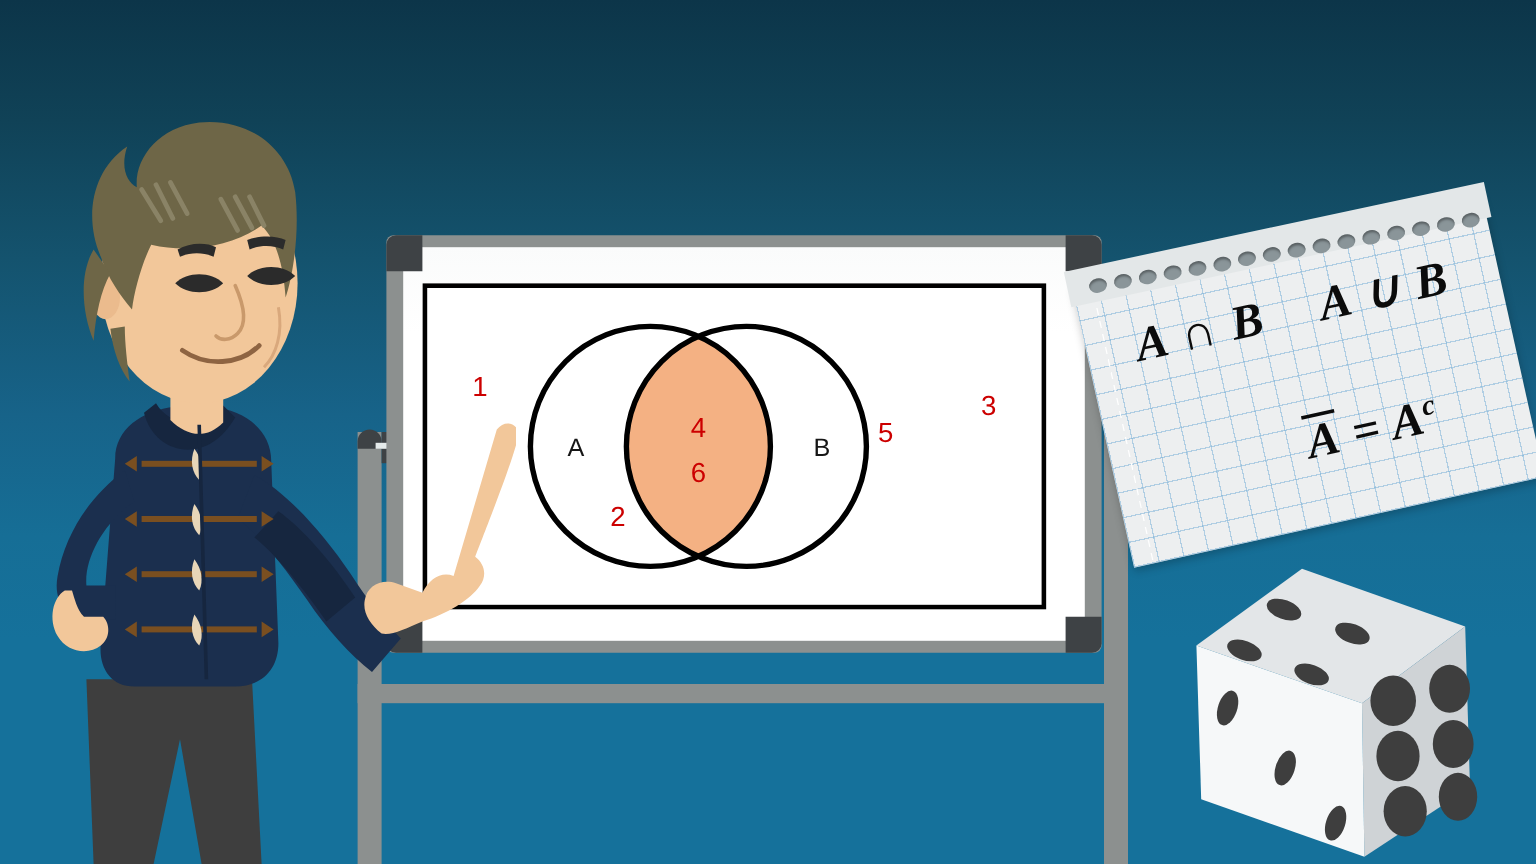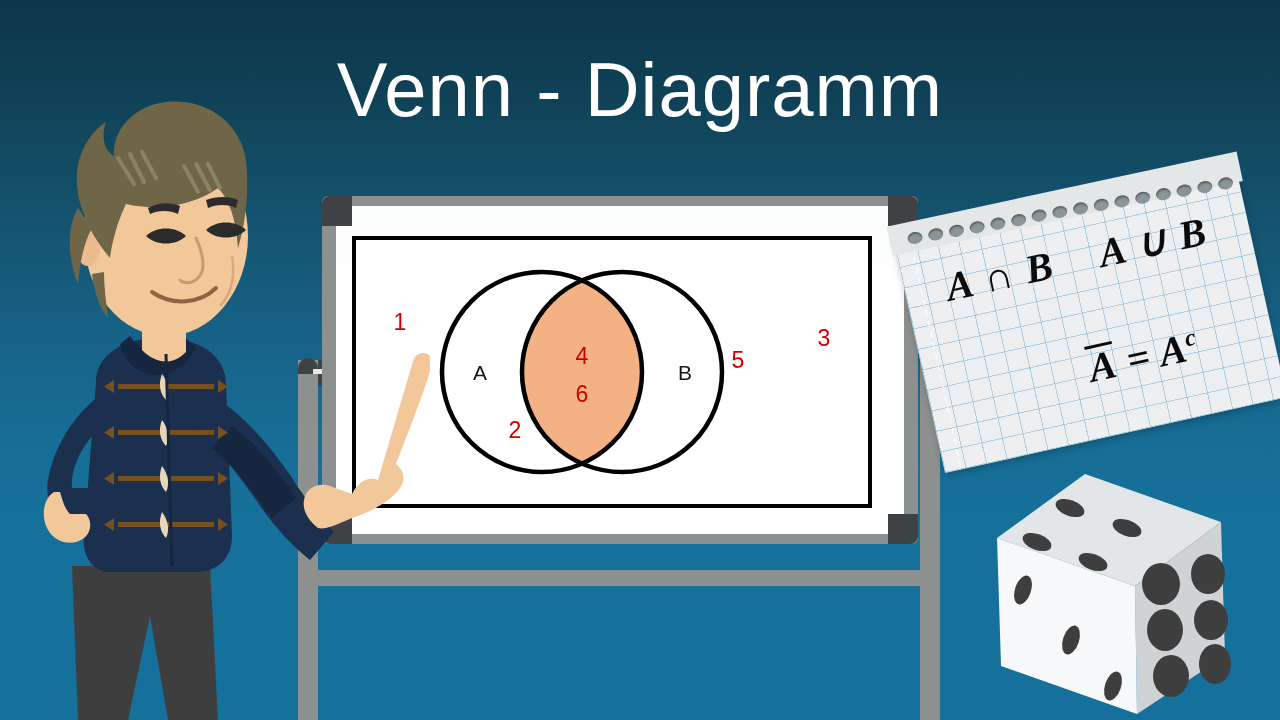--- a/index.html
+++ b/index.html
@@ -157,21 +157,20 @@
   .sup-c { font-size: 24px; vertical-align: super; }
 
   
   #dice { position: absolute; left: 975px; top: 468px; }
 </style>
 </head>
 <body>
 
 <div id="stage">
 
-  <div id="title">Venn - Diagramm</div>
 
   <div class="easel-leg" id="easel-leg-left"></div>
   <div class="easel-leg" id="easel-leg-right"></div>
   <div id="easel-crossbar"></div>
   <div id="easel-post-cap"></div>
   <div id="easel-clip"></div>
   <div id="easel-clip-slot"></div>
 
   <div id="board-frame"></div>
   <div id="board-white"></div>

